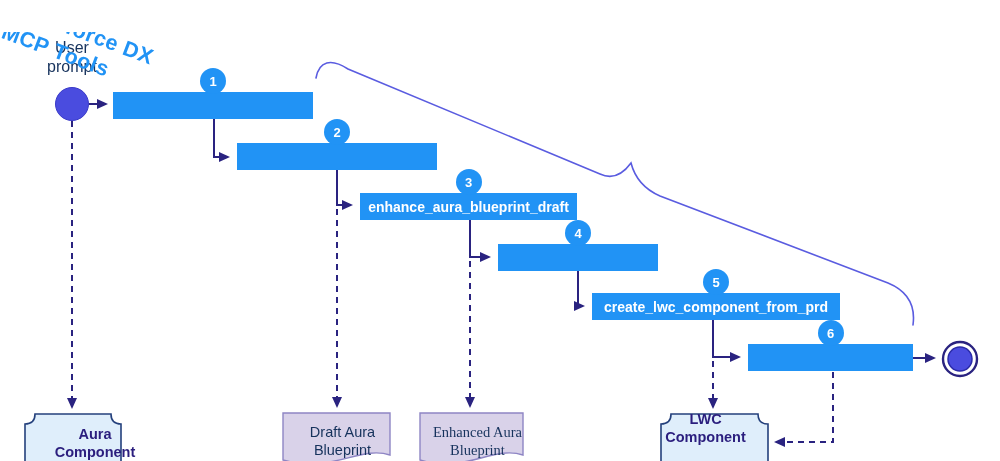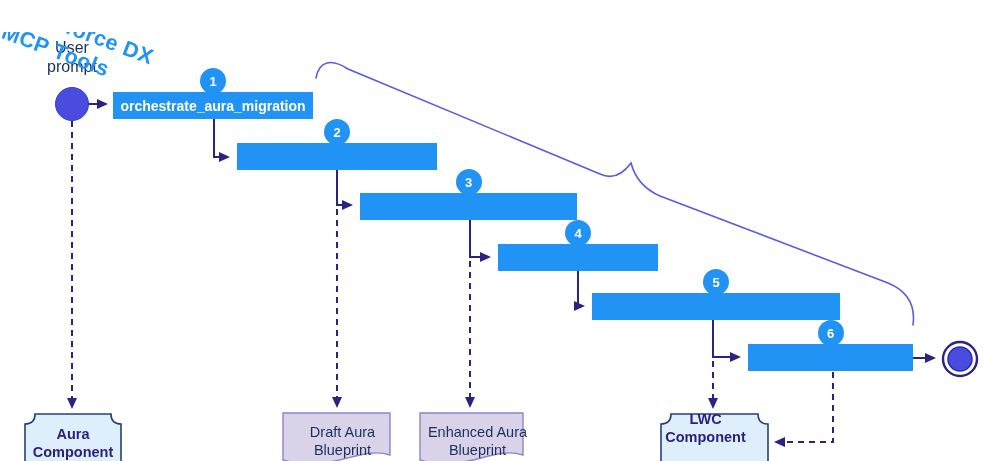--- a/index.html
+++ b/index.html
@@ -32,23 +32,23 @@
   }
   .free-label{position:absolute;text-align:center;white-space:pre-line;}
   #user-prompt-label{left:22px;top:6px;width:100px;font-size:16px;line-height:19px;color:var(--prompt_navy);}
   #brace-label{
     left:545px;top:64px;width:230px;font-size:21.5px;line-height:27px;font-weight:bold;
     color:var(--tool_blue);letter-spacing:.4px;
     transform:rotate(20.5deg);transform-origin:center center;
   }
   .component-label{font-weight:bold;font-size:14.5px;line-height:18px;color:var(--component_text);}
   .document-label{font-size:14.5px;line-height:18px;color:var(--document_text);}
-  #aura-label{left:25px;top:393px;width:96px;}
+  #aura-label{left:25px;top:393px;width:96px;padding-left:22px;}
   #draft-label{left:283px;top:391px;width:119px;}
-  #enhanced-label{left:420px;top:391px;width:115px;}
+  #enhanced-label{left:420px;top:391px;width:115px;font-family:Liberation Serif, serif;}
   #lwc-label{left:661px;top:378px;width:89px;}
 </style>
 </head>
 <body>
 
 <div id="canvas">
 
   <svg id="wires" viewBox="0 0 1000 461" xmlns="http://www.w3.org/2000/svg">
     <defs>
       <marker id="arrow" markerUnits="userSpaceOnUse" markerWidth="12" markerHeight="12" refX="9" refY="5" orient="auto">
@@ -86,33 +86,34 @@
   <div id="user-prompt-label" class="free-label">User
 prompt</div>
 
   <div id="brace-label">
     <span style="display:block">Salesforce DX</span>
     <span style="display:block">MCP Tools</span>
   </div>
 
   <div class="tool-box" style="left:113px;top:60px;width:200px;">
     <div class="tool-badge">1</div>
-    <span>orchestrate_aura_migration</span>
   </div>
   <div class="tool-box" style="left:237px;top:111px;width:200px;">
     <div class="tool-badge">2</div>
   </div>
   <div class="tool-box" style="left:360px;top:161px;width:217px;">
     <div class="tool-badge">3</div>
+    <span>enhance_aura_blueprint_draft</span>
   </div>
   <div class="tool-box" style="left:498px;top:212px;width:160px;">
     <div class="tool-badge">4</div>
   </div>
   <div class="tool-box" style="left:592px;top:261px;width:248px;">
     <div class="tool-badge">5</div>
+    <span>create_lwc_component_from_prd</span>
   </div>
   <div class="tool-box" style="left:748px;top:312px;width:165px;">
     <div class="tool-badge">6</div>
   </div>
 
   <div id="aura-label" class="free-label component-label">Aura
 Component</div>
   <div id="draft-label" class="free-label document-label">Draft Aura
 Blueprint</div>
   <div id="enhanced-label" class="free-label document-label">Enhanced Aura

